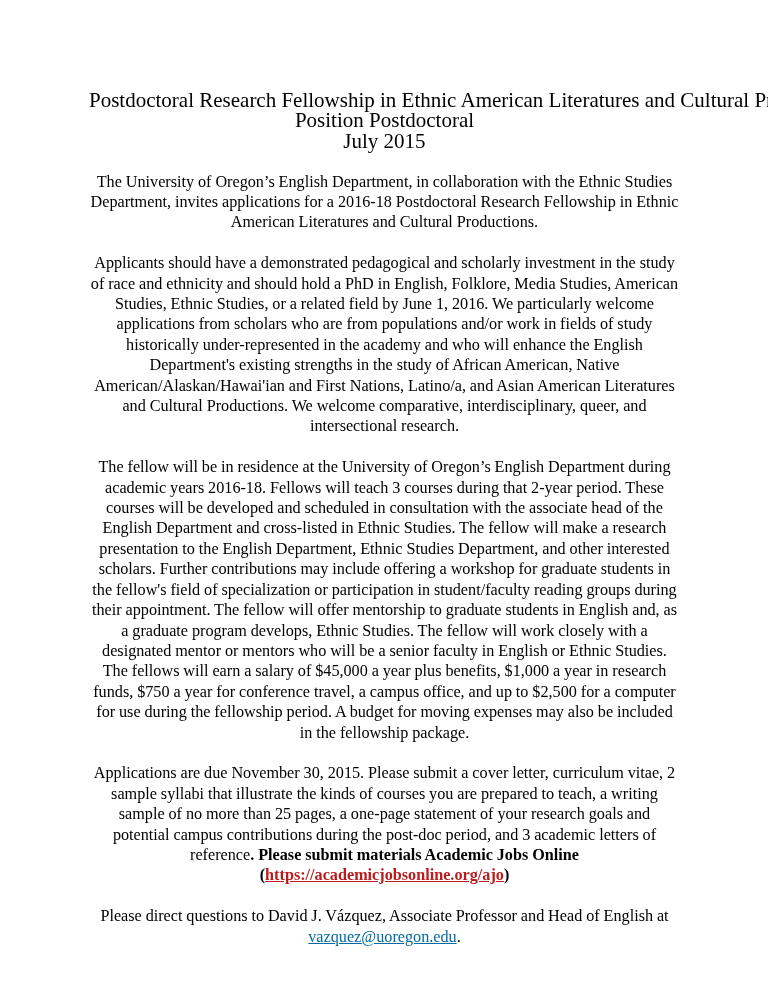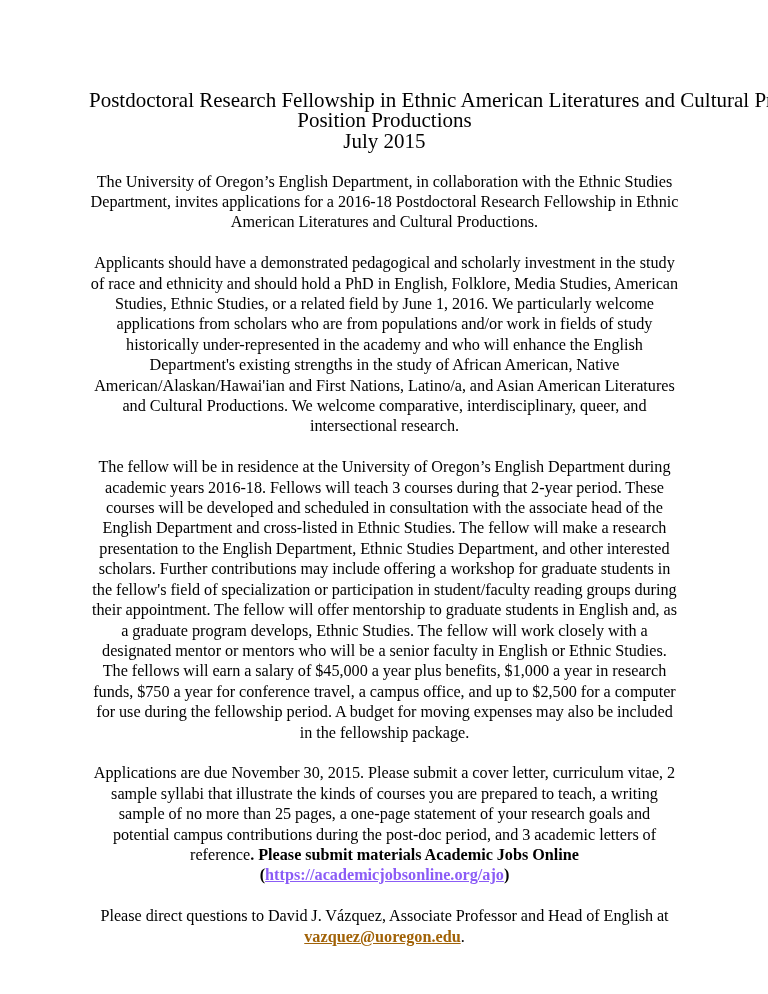--- a/index.html
+++ b/index.html
@@ -49,39 +49,39 @@
   .gap-after-title {
     height: 20.4px;
   }
   .para-gap {
     height: 20.4px;
   }
   .bold {
     font-weight: bold;
   }
   a.weblink {
-    color: #8b5cf6;
+    color: #b91c1c;
     font-weight: bold;
     text-decoration: underline;
   }
   a.maillink {
-    color: #a16207;
-    font-weight: bold;
+    color: #0369a1;
+    font-weight: normal;
     text-decoration: underline;
   }
 </style>
 </head>
 <body>
 
 <div class="page">
   <div class="content">
 
     <div class="title-block">
       <span class="title-line">Postdoctoral Research Fellowship in Ethnic American Literatures and Cultural Productions</span>
-      <span class="title-line sub">Position Productions</span>
+      <span class="title-line sub">Position Postdoctoral</span>
       <span class="title-line sub">July 2015</span>
     </div>
 
     <div class="gap-after-title"></div>
 
     <p class="para">The University of Oregon’s English Department, in collaboration with the Ethnic Studies Department, invites applications for a 2016-18 Postdoctoral Research Fellowship in Ethnic American Literatures and Cultural Productions.</p>
 
     <div class="para-gap"></div>
 
     <p class="para">Applicants should have a demonstrated pedagogical and scholarly investment in the study of race and ethnicity and should hold a PhD in English, Folklore, Media Studies, American Studies, Ethnic Studies, or a related field by June 1, 2016. We particularly welcome applications from scholars who are from populations and/or work in fields of study historically under-represented in the academy and who will enhance the English Department's existing strengths in the study of African American, Native American/Alaskan/Hawai'ian and First Nations, Latino/a, and Asian American Literatures and Cultural Productions. We welcome comparative, interdisciplinary, queer, and intersectional research.</p>

